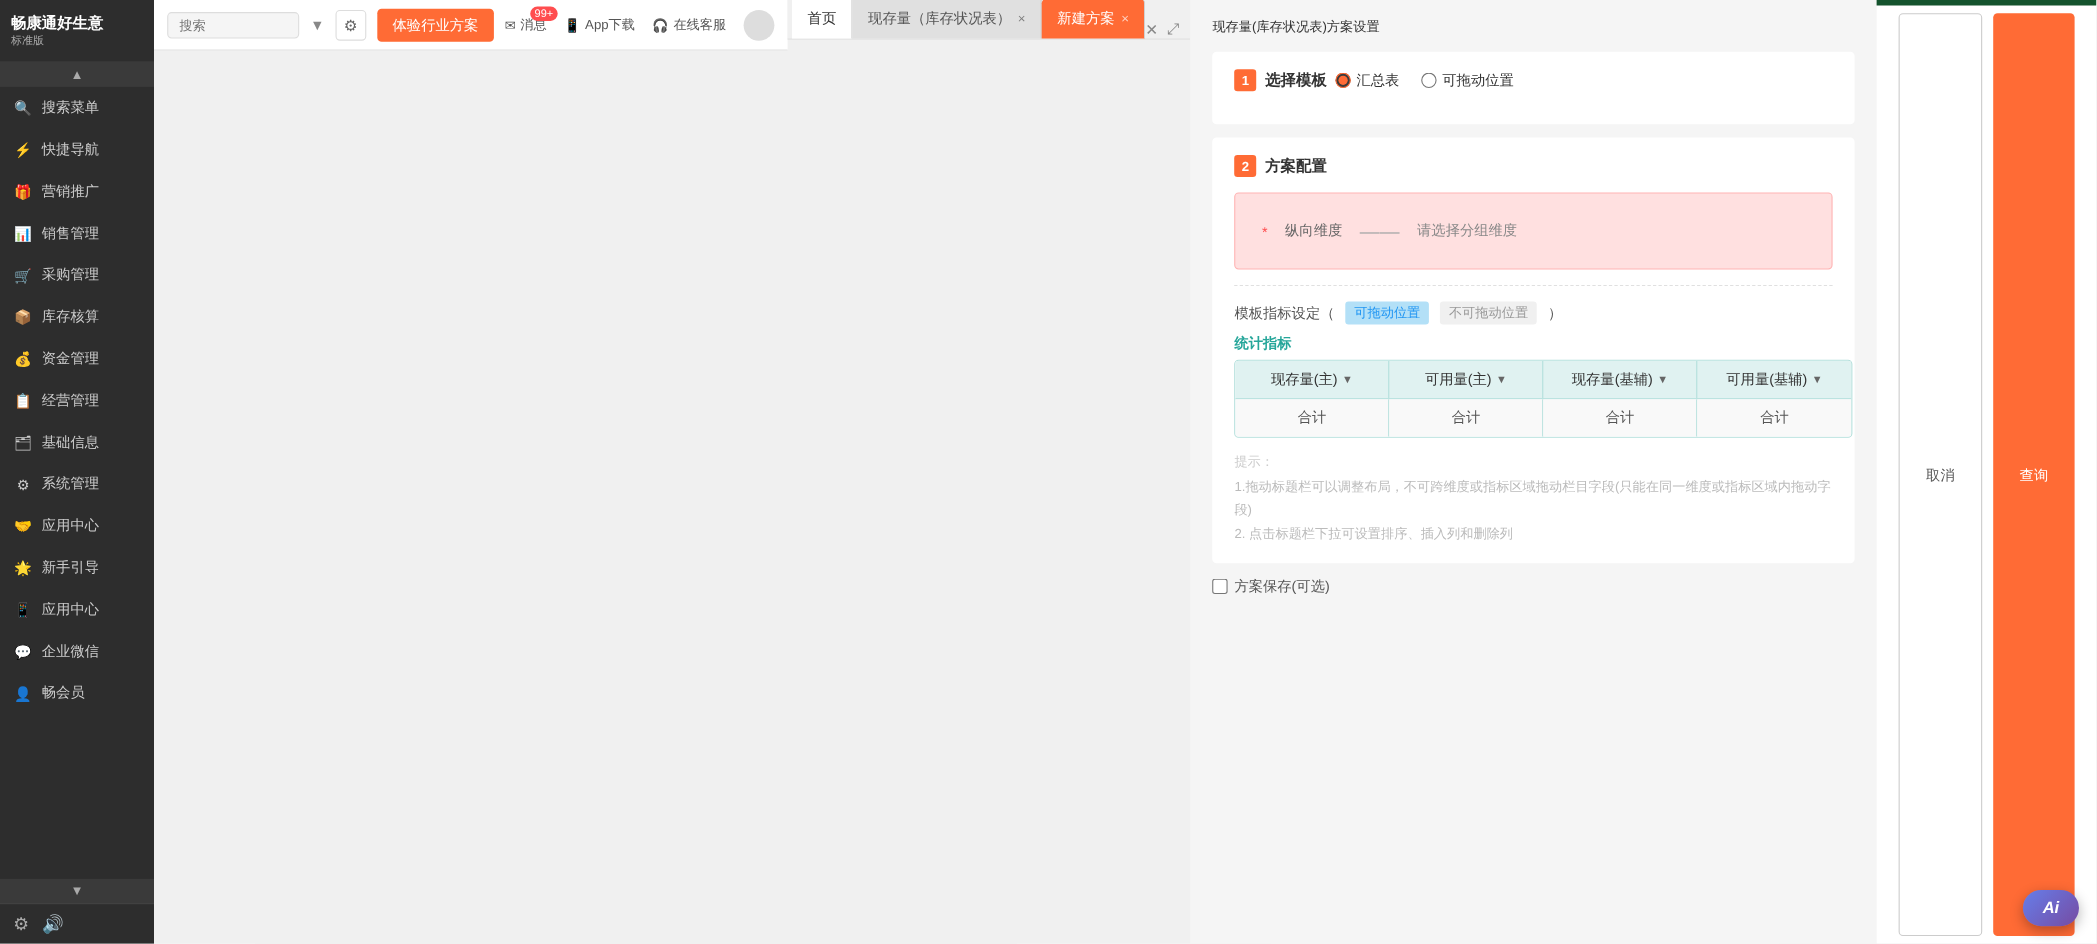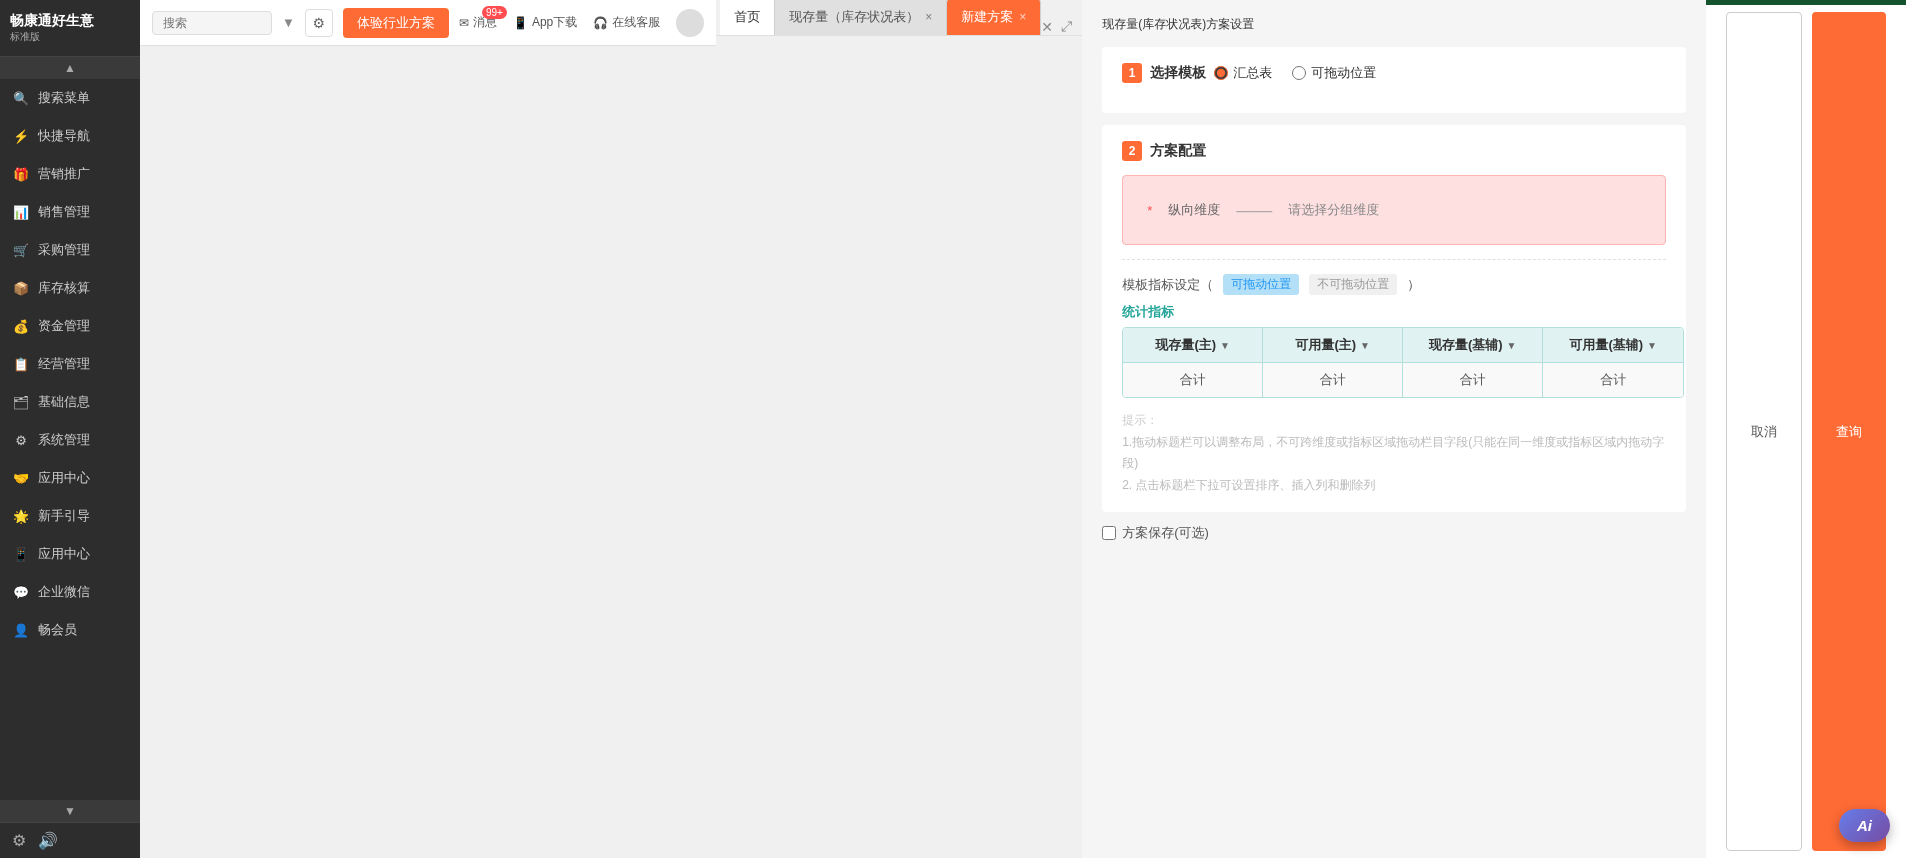--- a/index.html
+++ b/index.html
@@ -246,21 +246,21 @@
       padding: 8px 12px;
       border-right: 1px solid #b2dfdb;
       font-size: 13px;
       display: flex;
       align-items: center;
       justify-content: center;
       gap: 4px;
     }
     .indicator-cell:last-child { border-right: none; }
     .indicator-header-row { background: #e0f2f1; border-bottom: 1px solid #b2dfdb; }
-    .indicator-header-row .indicator-cell { color: #333; font-weight: bold; justify-content: center; }
+    .indicator-header-row .indicator-cell { color: #333; font-weight: normal; justify-content: center; }
     .indicator-data-row .indicator-cell { color: #555; background: #f9f9f9; }
     .chevron-down { font-size: 10px; color: #666; }
 
     
     .tips-section { margin-top: 12px; font-size: 12px; color: #bbb; line-height: 1.8; }
     .tips-section .tips-title { color: #ccc; }
 
     
     .save-option { display: flex; align-items: center; gap: 6px; font-size: 13px; color: #555; margin-top: 10px; }
     .save-checkbox { width: 14px; height: 14px; cursor: pointer; }

